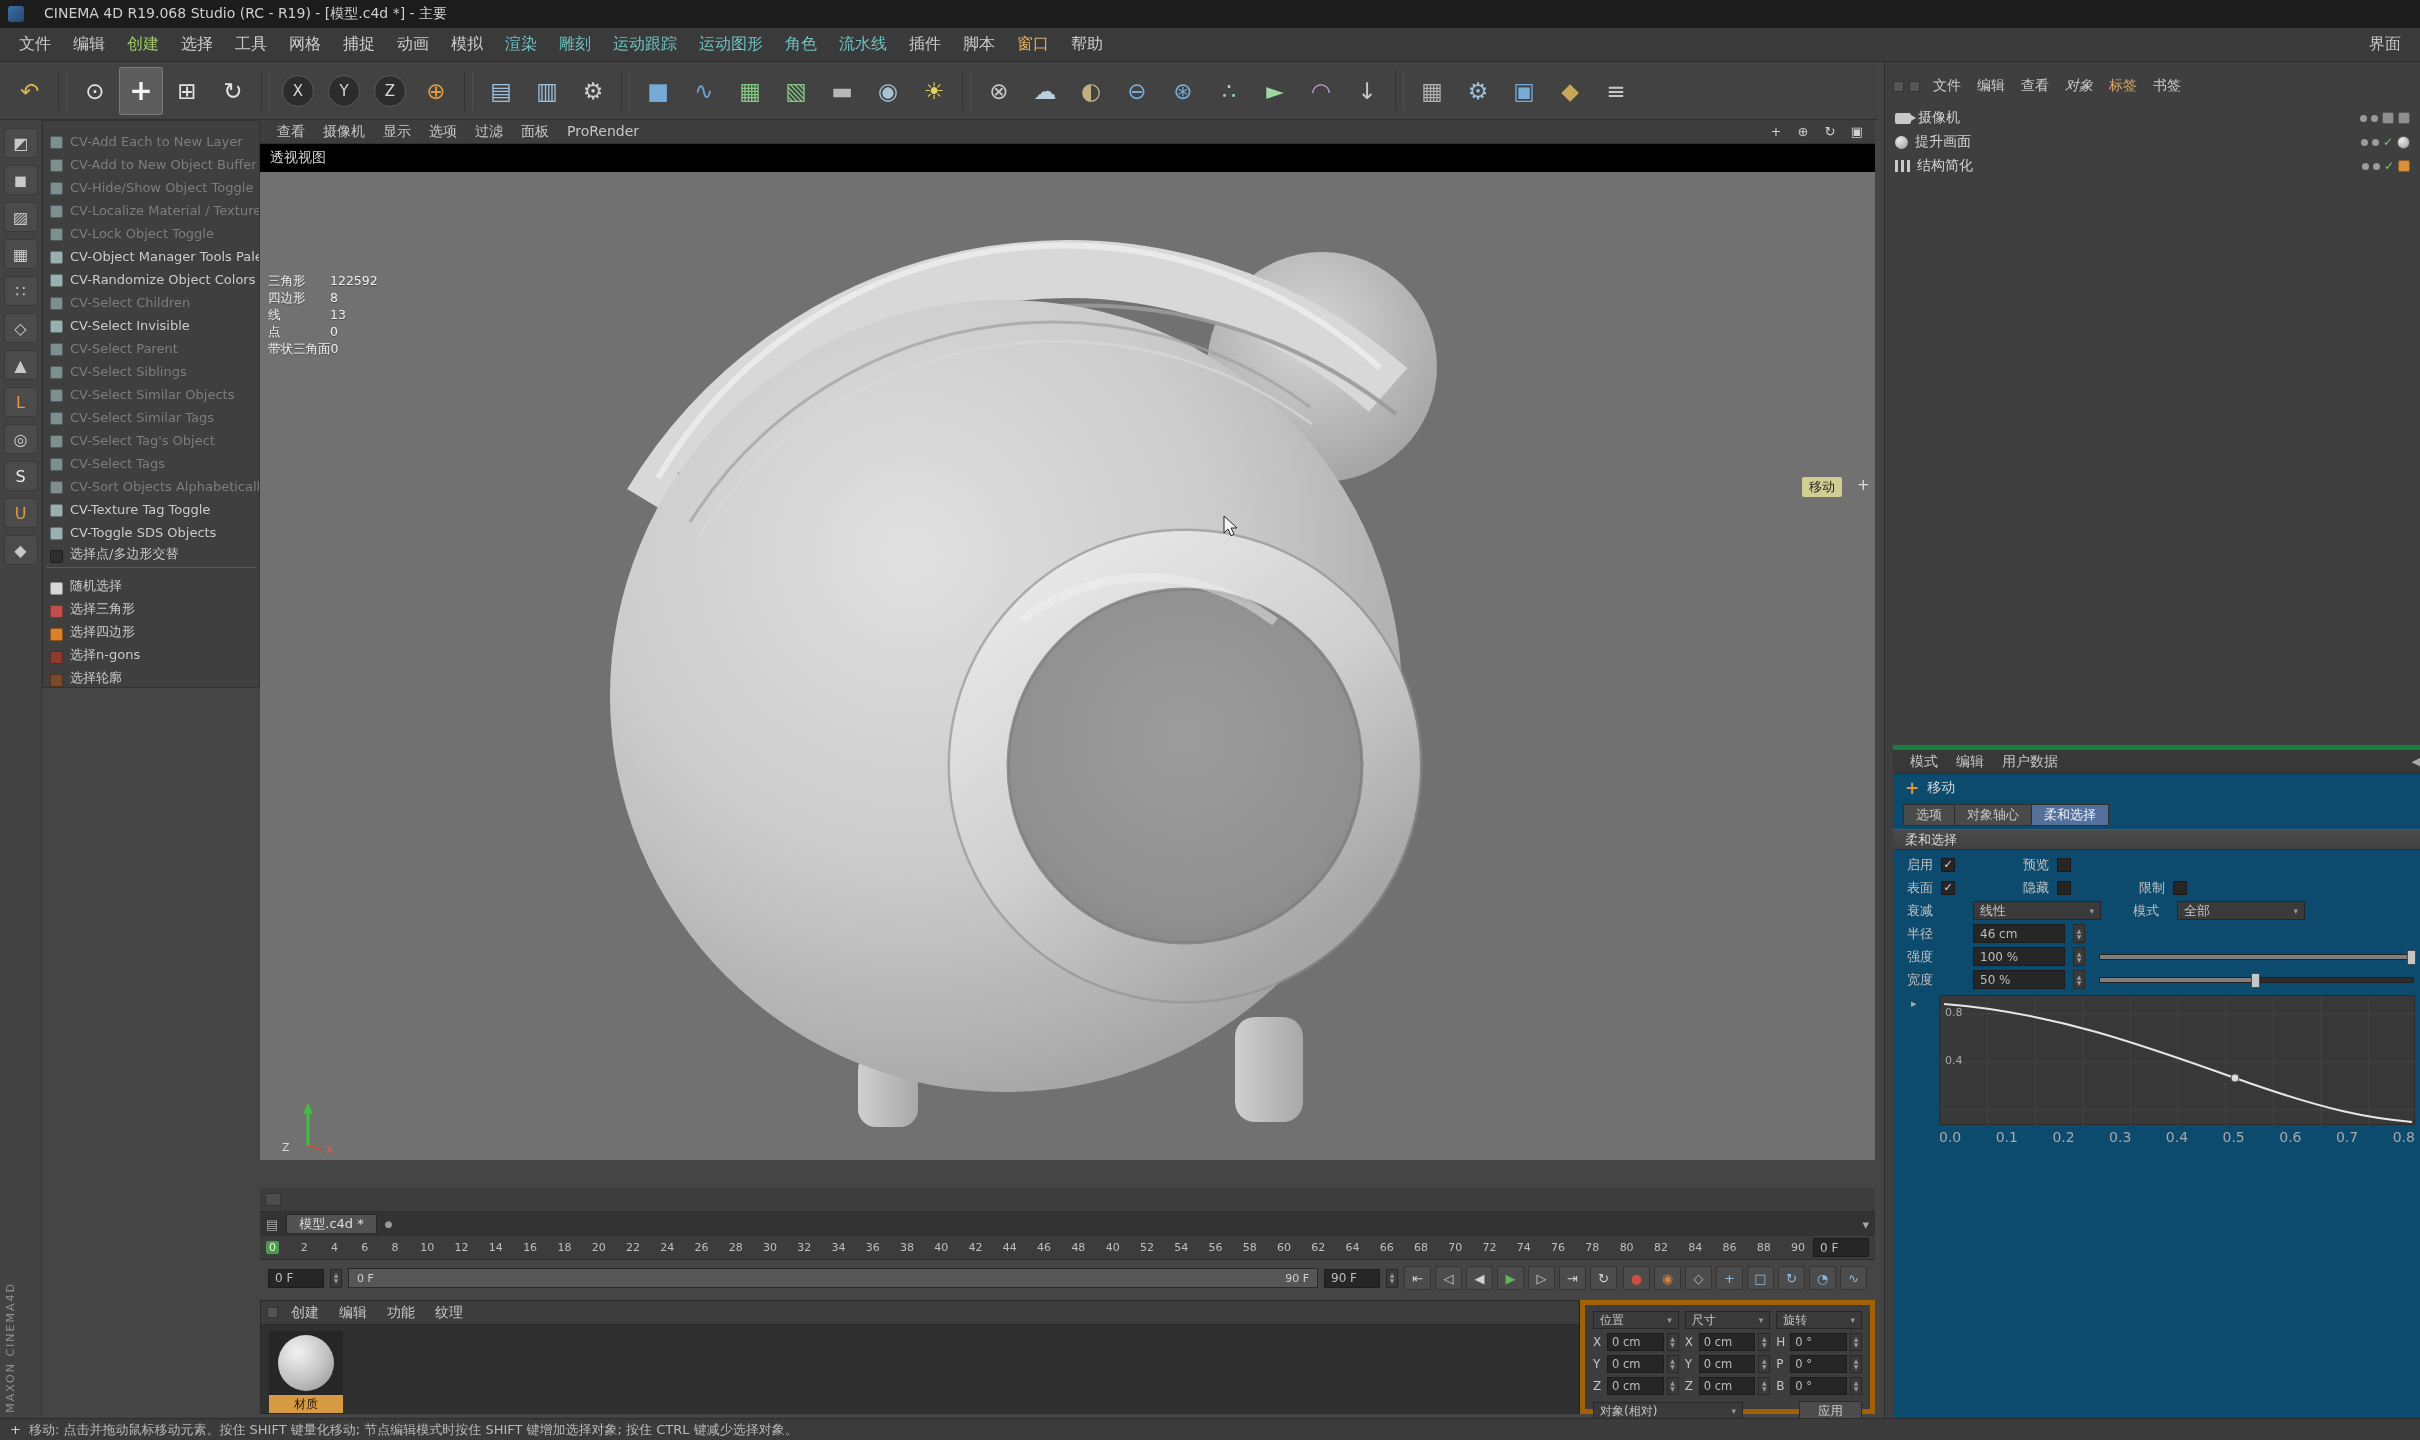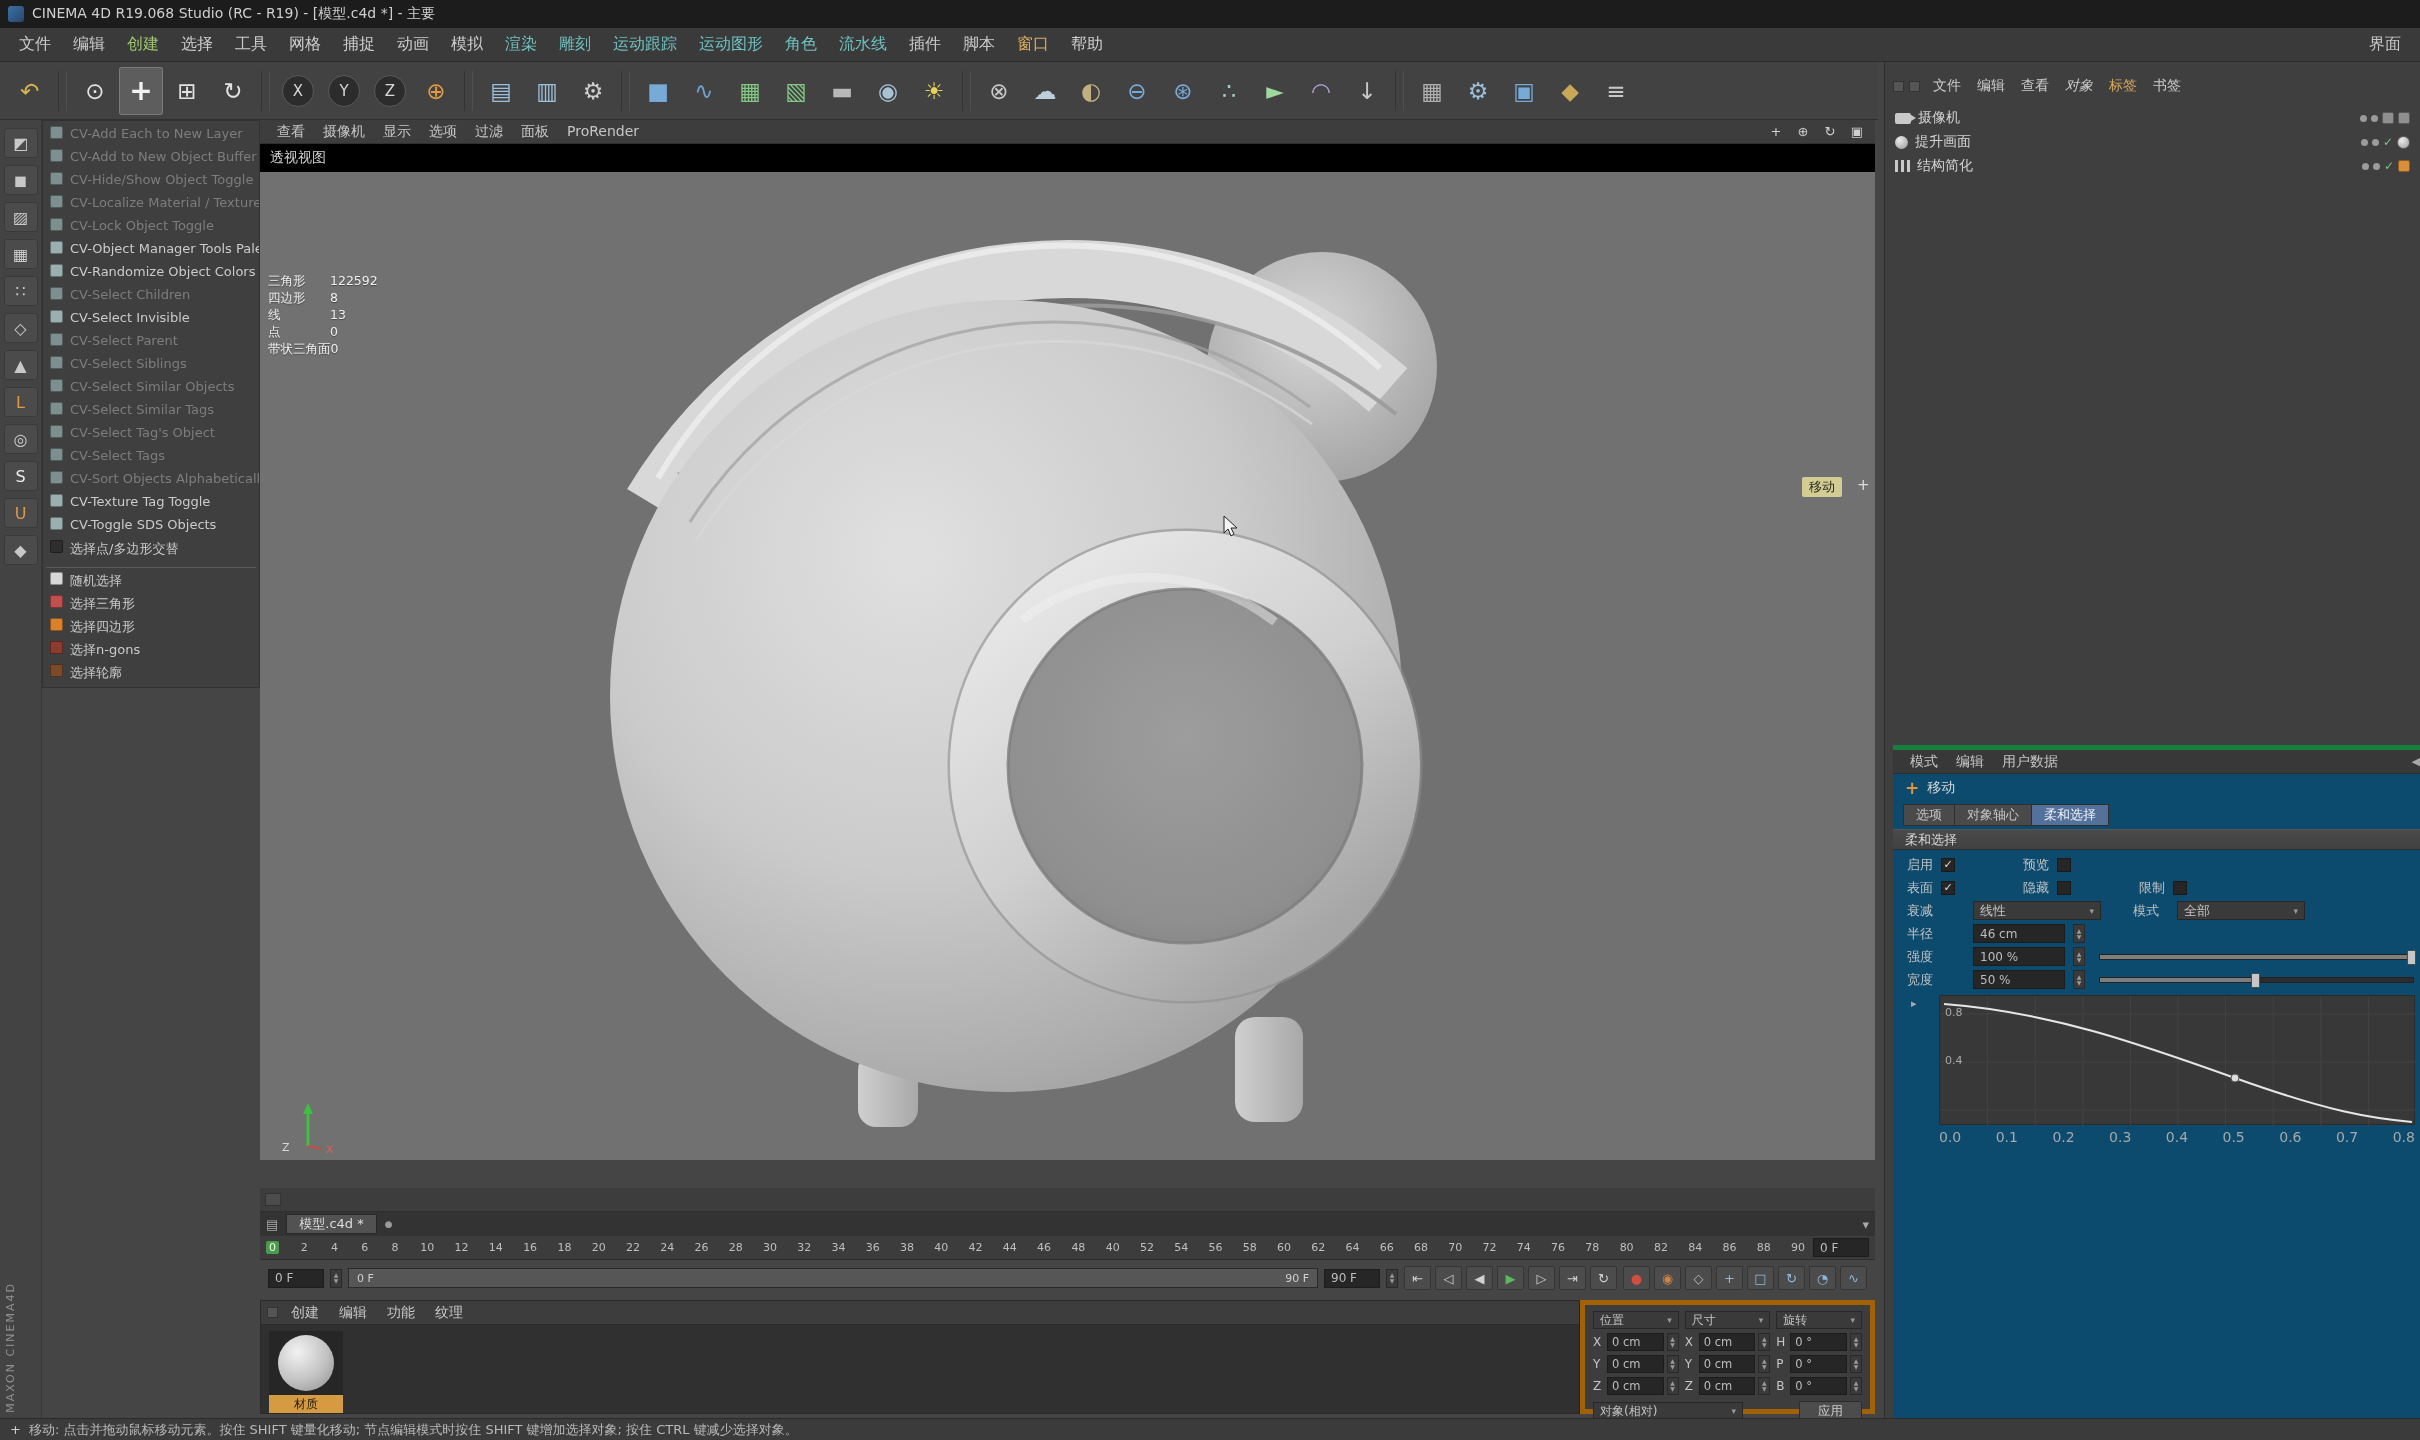--- a/index.html
+++ b/index.html
@@ -1,34 +1,34 @@
 <!DOCTYPE html>
 <html><head>
 <meta charset="utf-8">
 <style>
 *{margin:0;padding:0;box-sizing:border-box;}
 html,body{width:2420px;height:1440px;}
 body{position:relative;background:#454545;font-family:"DejaVu Sans","Liberation Sans",sans-serif;font-size:15px;color:#c6c6c6;overflow:hidden;}
 
-#titlebar{position:absolute;left:0;top:0;width:2420px;height:28px;background:#1c1c1c;display:flex;align-items:center;padding-left:8px;gap:8px;font-size:14px;color:#cfcfcf;}
+#titlebar{position:absolute;left:0;top:0;width:2420px;height:28px;background:#1c1c1c;display:flex;align-items:center;padding-left:8px;gap:20px;font-size:14px;color:#cfcfcf;}
 .app-icon{width:16px;height:16px;border-radius:3px;background:linear-gradient(135deg,#3b70a8,#27476b);flex:none;}
 #menubar{position:absolute;left:0;top:28px;width:2420px;height:34px;background:#3a3a3a;border-bottom:1px solid #2d2d2d;display:flex;align-items:center;padding:0 8px;font-size:16px;}
 #menubar-items{display:flex;align-items:center;}
 .menu-item{padding:0 11px;cursor:default;white-space:nowrap;}
 #menubar .spacer{flex:1;}
 #toolbar{position:absolute;left:0;top:62px;width:1878px;height:58px;background:#424242;display:flex;align-items:center;padding:0 8px;gap:2px;border-bottom:1px solid #303030;}
 .tb-btn{width:44px;height:48px;display:flex;align-items:center;justify-content:center;border-radius:3px;font-size:23px;flex:none;}
 .tb-btn.active{background:#5d5d5d;box-shadow:inset 0 0 0 1px #7a7a7a;}
 .tb-btn.circle .tb-glyph{width:32px;height:32px;border-radius:50%;background:#2c2c2c;border:1px solid #5a5a5a;display:flex;align-items:center;justify-content:center;font-size:15px;color:#d8d8d8;}
 .tb-sep{width:9px;height:40px;border-left:1px solid #333;border-right:1px solid #505050;margin:0 4px;flex:none;}
 
 #leftstrip{position:absolute;left:0;top:120px;width:42px;height:1298px;background:#434343;border-right:1px solid #383838;display:flex;flex-direction:column;align-items:center;padding-top:8px;gap:7px;}
 .side-btn{width:34px;height:30px;background:#4b4b4b;border:1px solid #3a3a3a;border-radius:3px;display:flex;align-items:center;justify-content:center;font-size:16px;color:#c4c4c4;flex:none;}
 #leftpanel{position:absolute;left:42px;top:120px;width:218px;height:568px;background:#3f3f3f;border:1px solid #323232;padding-top:5px;overflow:hidden;}
-.palette-row{height:23px;display:flex;align-items:flex-start;gap:7px;padding:0 7px;font-size:13px;white-space:nowrap;overflow:hidden;}
+.palette-row{height:23px;display:flex;align-items:flex-end;gap:7px;padding:0 7px;font-size:13px;white-space:nowrap;overflow:hidden;}
 .palette-row .p-icon{width:13px;height:13px;border-radius:2px;flex:none;border:1px solid rgba(0,0,0,.35);}
 .palette-row.disabled{color:#7d7d7d;}
 .palette-row.enabled{color:#cbcbcb;}
 .palette-sep{height:1px;background:#5a5a5a;margin:4px 3px;}
 #brand{position:absolute;left:4px;top:1282px;writing-mode:vertical-rl;transform:rotate(180deg);font-size:11px;letter-spacing:2px;color:#909090;}
 
 #center{position:absolute;left:260px;top:120px;width:1615px;height:1320px;}
 #vp-menubar{position:absolute;left:0;top:0;width:100%;height:24px;background:#3d3d3d;display:flex;align-items:center;padding:0 8px;font-size:14px;border-bottom:1px solid #2f2f2f;}
 .vp-menu{padding:0 9px;white-space:nowrap;}
 #vp-corner{margin-left:auto;display:flex;gap:7px;}

